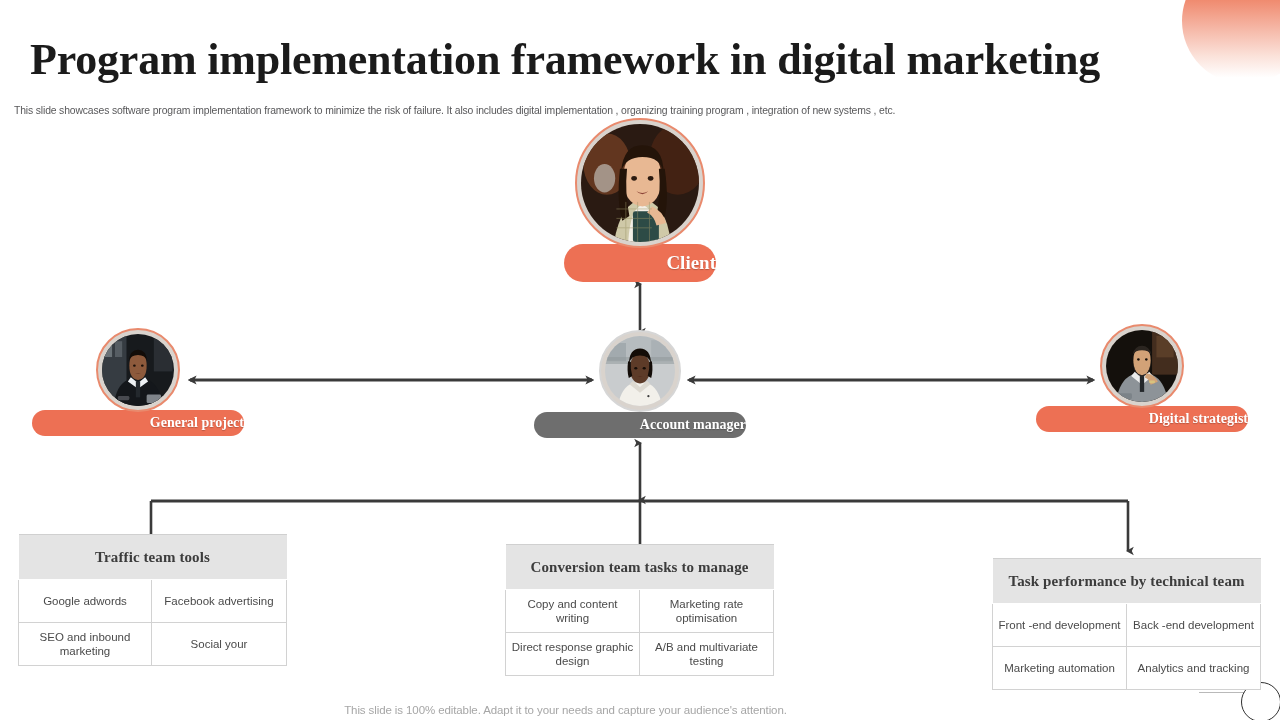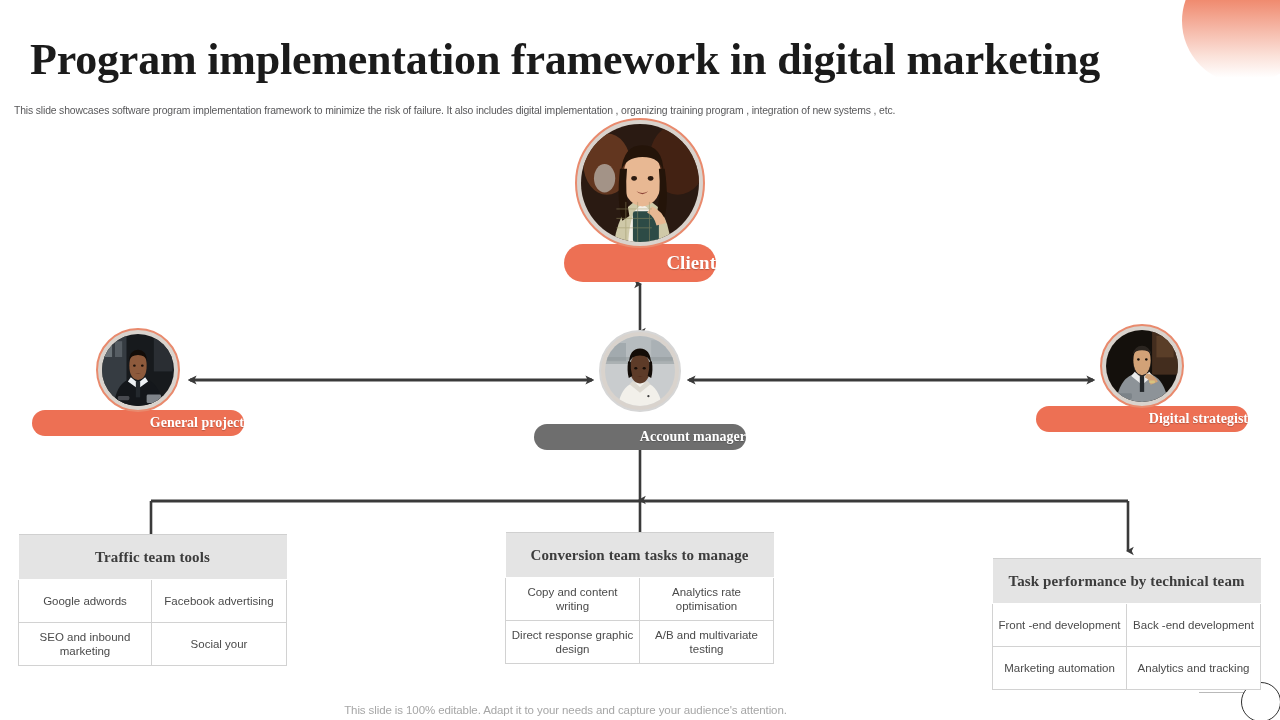--- a/index.html
+++ b/index.html
@@ -140,21 +140,21 @@
 
   #node-general-manager { left: 32px; top: 328px; width: 212px; }
   #node-general-manager .avatar-ring { width: 84px; height: 84px; }
   #node-general-manager .role-pill {
     width: 212px; height: 26px; line-height: 26px; font-size: 14px; margin-top: -2px;
   }
 
   #node-account-manager { left: 534px; top: 330px; width: 212px; }
   #node-account-manager .avatar-ring { width: 82px; height: 82px; }
   #node-account-manager .role-pill {
-    width: 212px; height: 26px; line-height: 26px; font-size: 14px; margin-top: 12px;
+    width: 212px; height: 26px; line-height: 26px; font-size: 14px; margin-top: 0px;
   }
 
   #node-digital-strategist { left: 1036px; top: 324px; width: 212px; }
   #node-digital-strategist .avatar-ring { width: 84px; height: 84px; }
   #node-digital-strategist .role-pill {
     width: 212px; height: 26px; line-height: 26px; font-size: 14px; margin-top: -2px;
   }
 
   
   .team-table {
@@ -182,21 +182,21 @@
     line-height: 14px;
     text-align: center;
     vertical-align: middle;
     height: 38px;
     padding: 2px 4px;
   }
   #table-traffic { left: 18px; top: 534px; width: 268px; }
   #table-traffic col.c1 { width: 133px; }
   #table-traffic col.c2 { width: 135px; }
 
-  #table-conversion { left: 505px; top: 532px; width: 268px; }
+  #table-conversion { left: 505px; top: 544px; width: 268px; }
   #table-conversion col.c1 { width: 134px; }
   #table-conversion col.c2 { width: 134px; }
 
   #table-technical { left: 992px; top: 558px; width: 268px; }
   #table-technical col.c1 { width: 134px; }
   #table-technical col.c2 { width: 134px; }
 
   
   #footer-note {
     position: absolute;
@@ -386,21 +386,21 @@
       <col class="c2">
     </colgroup>
   <thead>
     <tr>
       <th class="th-cell" colspan="2">Conversion team tasks to manage</th>
     </tr>
   </thead>
   <tbody>
     <tr>
       <td class="cell">Copy and content writing</td>
-      <td class="cell">Analytics rate optimisation</td>
+      <td class="cell">Marketing rate optimisation</td>
     </tr>
     <tr>
       <td class="cell">Direct response graphic design</td>
       <td class="cell">A/B  and multivariate testing</td>
     </tr>
   </tbody>
 </table>
 
 <table class="team-table" id="table-technical">
   <colgroup>

